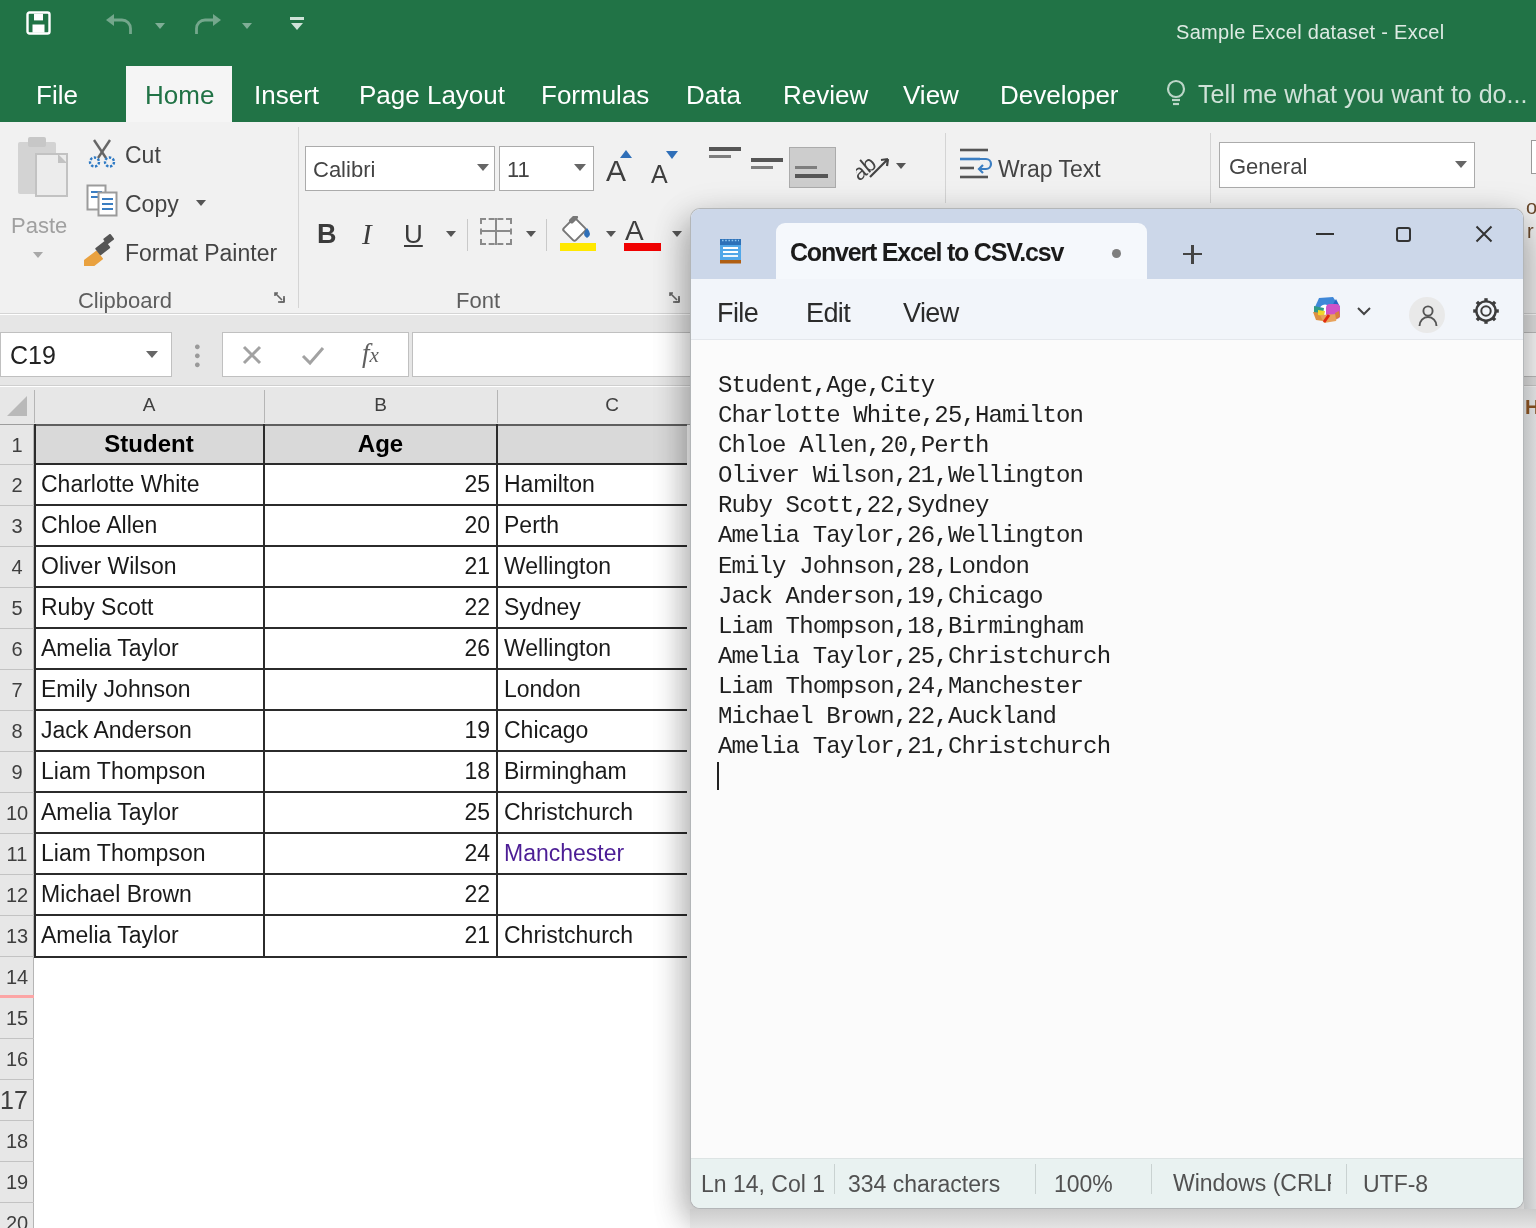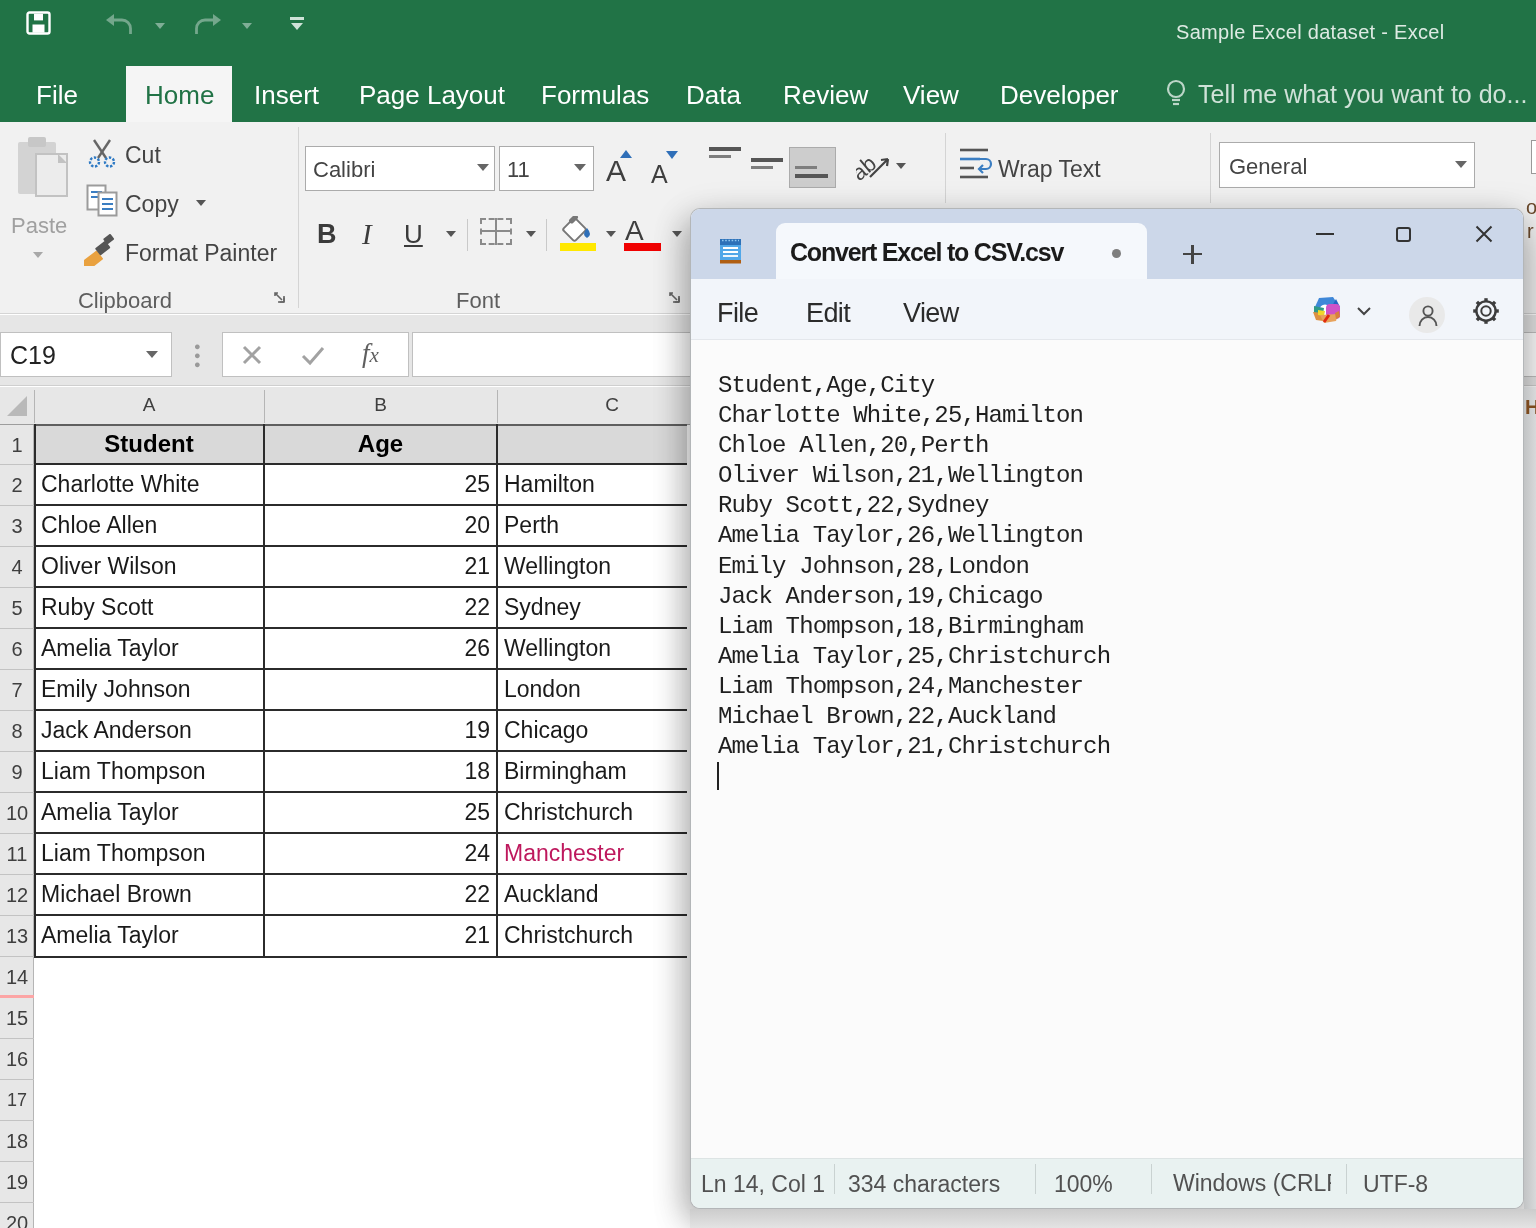--- a/index.html
+++ b/index.html
@@ -213,21 +213,21 @@
   <div class="abs" style="left:0;top:670px;width:34px;height:41px;font-size:20px;color:#3f3f3f;text-align:center;line-height:41px;border-bottom:1px solid #c3c3c3;">7</div>
   <div class="abs" style="left:0;top:711px;width:34px;height:41px;font-size:20px;color:#3f3f3f;text-align:center;line-height:41px;border-bottom:1px solid #c3c3c3;">8</div>
   <div class="abs" style="left:0;top:752px;width:34px;height:41px;font-size:20px;color:#3f3f3f;text-align:center;line-height:41px;border-bottom:1px solid #c3c3c3;">9</div>
   <div class="abs" style="left:0;top:793px;width:34px;height:41px;font-size:20px;color:#3f3f3f;text-align:center;line-height:41px;border-bottom:1px solid #c3c3c3;">10</div>
   <div class="abs" style="left:0;top:834px;width:34px;height:41px;font-size:20px;color:#3f3f3f;text-align:center;line-height:41px;border-bottom:1px solid #c3c3c3;">11</div>
   <div class="abs" style="left:0;top:875px;width:34px;height:41px;font-size:20px;color:#3f3f3f;text-align:center;line-height:41px;border-bottom:1px solid #c3c3c3;">12</div>
   <div class="abs" style="left:0;top:916px;width:34px;height:41px;font-size:20px;color:#3f3f3f;text-align:center;line-height:41px;border-bottom:1px solid #c3c3c3;">13</div>
   <div class="abs" style="left:0;top:957px;width:34px;height:41px;font-size:20px;color:#3f3f3f;text-align:center;line-height:41px;border-bottom:3px solid #fca5a5;">14</div>
   <div class="abs" style="left:0;top:998px;width:34px;height:41px;font-size:20px;color:#3f3f3f;text-align:center;line-height:41px;border-bottom:1px solid #c3c3c3;">15</div>
   <div class="abs" style="left:0;top:1039px;width:34px;height:41px;font-size:20px;color:#3f3f3f;text-align:center;line-height:41px;border-bottom:1px solid #c3c3c3;">16</div>
-  <div class="abs" style="left:0;top:1080px;width:34px;height:41px;font-size:18px;color:#3f3f3f;text-align:center;line-height:41px;border-bottom:1px solid #c3c3c3;">17</div>
+  <div class="abs" style="left:0;top:1080px;width:34px;height:41px;font-size:25px;color:#3f3f3f;text-align:left;line-height:41px;border-bottom:1px solid #c3c3c3;">17</div>
   <div class="abs" style="left:0;top:1121px;width:34px;height:41px;font-size:20px;color:#3f3f3f;text-align:center;line-height:41px;border-bottom:1px solid #c3c3c3;">18</div>
   <div class="abs" style="left:0;top:1162px;width:34px;height:41px;font-size:20px;color:#3f3f3f;text-align:center;line-height:41px;border-bottom:1px solid #c3c3c3;">19</div>
   <div class="abs" style="left:0;top:1203px;width:34px;height:41px;font-size:20px;color:#3f3f3f;text-align:center;line-height:41px;border-bottom:1px solid #c3c3c3;">20</div>
 
   <div class="abs" style="left:34px;top:425px;width:653px;height:40px;background:#d9d9d9;"></div>
 
   <div class="abs" style="left:34px;top:425px;width:230px;height:40px;font-size:24px;font-weight:bold;color:#000;text-align:center;line-height:38px;">Student</div>
   <div class="abs" style="left:264px;top:425px;width:233px;height:40px;font-size:24px;font-weight:bold;color:#000;text-align:center;line-height:38px;">Age</div>
   <div class="abs" style="left:41px;top:465px;width:220px;height:41px;font-size:23px;color:#1a1a1a;line-height:39px;">Charlotte White</div>
   <div class="abs" style="left:264px;top:465px;width:226px;height:41px;font-size:23px;color:#1a1a1a;text-align:right;line-height:39px;">25</div>
@@ -250,24 +250,23 @@
   <div class="abs" style="left:264px;top:711px;width:226px;height:41px;font-size:23px;color:#1a1a1a;text-align:right;line-height:39px;">19</div>
   <div class="abs" style="left:504px;top:711px;width:200px;height:41px;font-size:23px;color:#1a1a1a;line-height:39px;">Chicago</div>
   <div class="abs" style="left:41px;top:752px;width:220px;height:41px;font-size:23px;color:#1a1a1a;line-height:39px;">Liam Thompson</div>
   <div class="abs" style="left:264px;top:752px;width:226px;height:41px;font-size:23px;color:#1a1a1a;text-align:right;line-height:39px;">18</div>
   <div class="abs" style="left:504px;top:752px;width:200px;height:41px;font-size:23px;color:#1a1a1a;line-height:39px;">Birmingham</div>
   <div class="abs" style="left:41px;top:793px;width:220px;height:41px;font-size:23px;color:#1a1a1a;line-height:39px;">Amelia Taylor</div>
   <div class="abs" style="left:264px;top:793px;width:226px;height:41px;font-size:23px;color:#1a1a1a;text-align:right;line-height:39px;">25</div>
   <div class="abs" style="left:504px;top:793px;width:200px;height:41px;font-size:23px;color:#1a1a1a;line-height:39px;">Christchurch</div>
   <div class="abs" style="left:41px;top:834px;width:220px;height:41px;font-size:23px;color:#1a1a1a;line-height:39px;">Liam Thompson</div>
   <div class="abs" style="left:264px;top:834px;width:226px;height:41px;font-size:23px;color:#1a1a1a;text-align:right;line-height:39px;">24</div>
-  <div class="abs" style="left:504px;top:834px;width:200px;height:41px;font-size:23px;color:#be185d;line-height:39px;">Manchester</div>
+  <div class="abs" style="left:504px;top:834px;width:200px;height:41px;font-size:23px;color:#4c1d95;line-height:39px;">Manchester</div>
   <div class="abs" style="left:41px;top:875px;width:220px;height:41px;font-size:23px;color:#1a1a1a;line-height:39px;">Michael Brown</div>
   <div class="abs" style="left:264px;top:875px;width:226px;height:41px;font-size:23px;color:#1a1a1a;text-align:right;line-height:39px;">22</div>
-  <div class="abs" style="left:504px;top:875px;width:200px;height:41px;font-size:23px;color:#1a1a1a;line-height:39px;">Auckland</div>
   <div class="abs" style="left:41px;top:916px;width:220px;height:41px;font-size:23px;color:#1a1a1a;line-height:39px;">Amelia Taylor</div>
   <div class="abs" style="left:264px;top:916px;width:226px;height:41px;font-size:23px;color:#1a1a1a;text-align:right;line-height:39px;">21</div>
   <div class="abs" style="left:504px;top:916px;width:200px;height:41px;font-size:23px;color:#1a1a1a;line-height:39px;">Christchurch</div>
   <div class="abs" style="left:34px;top:424px;width:653px;height:1.5px;background:#5f5f5f;"></div>
   <div class="abs" style="left:34px;top:463px;width:653px;height:2px;background:#2b2b2b;"></div>
   <div class="abs" style="left:34px;top:504px;width:653px;height:2px;background:#2b2b2b;"></div>
   <div class="abs" style="left:34px;top:545px;width:653px;height:2px;background:#2b2b2b;"></div>
   <div class="abs" style="left:34px;top:586px;width:653px;height:2px;background:#2b2b2b;"></div>
   <div class="abs" style="left:34px;top:627px;width:653px;height:2px;background:#2b2b2b;"></div>
   <div class="abs" style="left:34px;top:668px;width:653px;height:2px;background:#2b2b2b;"></div>

